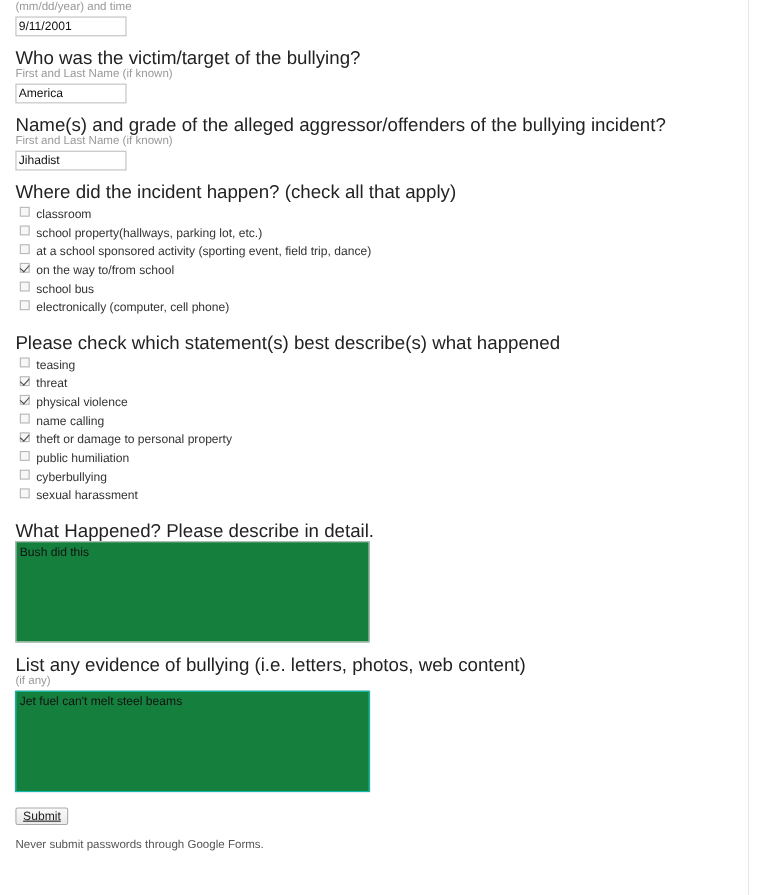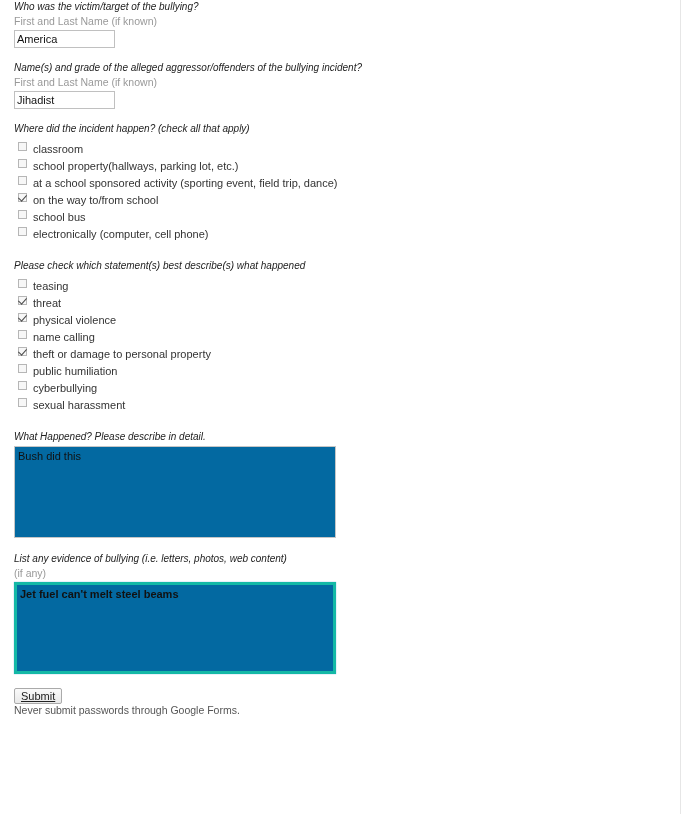--- a/index.html
+++ b/index.html
@@ -30,24 +30,23 @@
     width: 640px;
   }
   .help-text {
     color: #999999;
     font-size: 10.5px;
     line-height: 13px;
     margin: 0 0 2px 0;
   }
   .question-title {
     color: #222222;
-    font-size: 10px;
+    font-size: 17px;
     line-height: 14px;
     margin: 0 0 1px 0;
-    font-style: italic;
   }
   .text-input {
     display: block;
     width: 95px;
     height: 14px;
     box-sizing: content-box;
     border: 1px solid #c0c0c0;
     background: #ffffff;
     font-family: "Liberation Sans", sans-serif;
     font-size: 11px;
@@ -94,73 +93,76 @@
   .cb-label {
     font-size: 11px;
     color: #333333;
     line-height: 14px;
   }
   .textarea {
     display: block;
     box-sizing: border-box;
     width: 322px;
     border: 1px solid #c6c6c6;
-    background: #0369a1;
+    background: #15803d;
     font-family: "Liberation Sans", sans-serif;
     font-size: 11px;
     color: #111111;
     padding: 3px 3px;
     margin: 2px 0 0 0;
     resize: none;
     outline: none;
     overflow: hidden;
     line-height: 13px;
   }
   .textarea.focused {
-    border: 3px solid #14b8a6;
+    border: 1px solid #14b8a6;
     box-shadow: 0 0 1px #7aa3e0;
-    font-weight: bold;
   }
   .ta-1 { height: 92px; }
   .ta-2 { height: 92px; }
   .submit-row {
     margin-top: 14px;
   }
   .submit-btn {
     font-family: "Liberation Sans", sans-serif;
     font-size: 11px;
     color: #222222;
     background: linear-gradient(#fafafa, #e9e9e9);
     border: 1px solid #aaaaaa;
     border-radius: 2px;
     padding: 1px 6px;
     cursor: pointer;
     text-decoration: underline;
   }
   .never-submit {
     color: #555555;
     font-size: 10.5px;
-    margin-top: 0;
+    margin-top: 12px;
   }
   .right-edge {
     position: absolute;
     right: 0;
     top: 0;
     width: 8px;
     height: 814px;
     background: #ffffff;
     border-left: 1px solid #e6e6e6;
   }
 </style>
 </head>
 <body>
 
 <div class="page">
   <div class="form-area">
 
+    <div class="block">
+      <div class="help-text">(mm/dd/year) and time</div>
+      <input class="text-input" type="text" value="9/11/2001" style="">
+    </div>
 
     <div class="block">
       <div class="question-title">Who was the victim/target of the bullying?</div>
       <div class="help-text">First and Last Name (if known)</div>
       <input class="text-input" type="text" value="America" style="">
     </div>
 
     <div class="block">
       <div class="question-title">Name(s) and grade of the alleged aggressor/offenders of the bullying incident?</div>
       <div class="help-text">First and Last Name (if known)</div>

